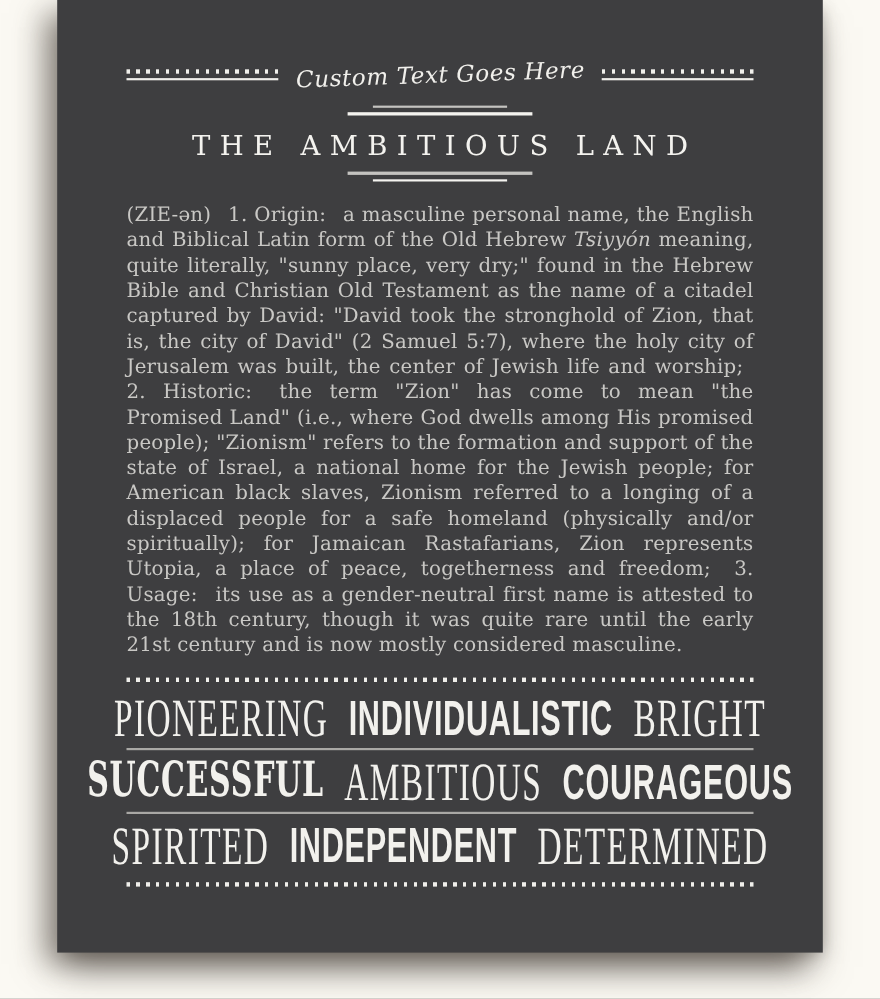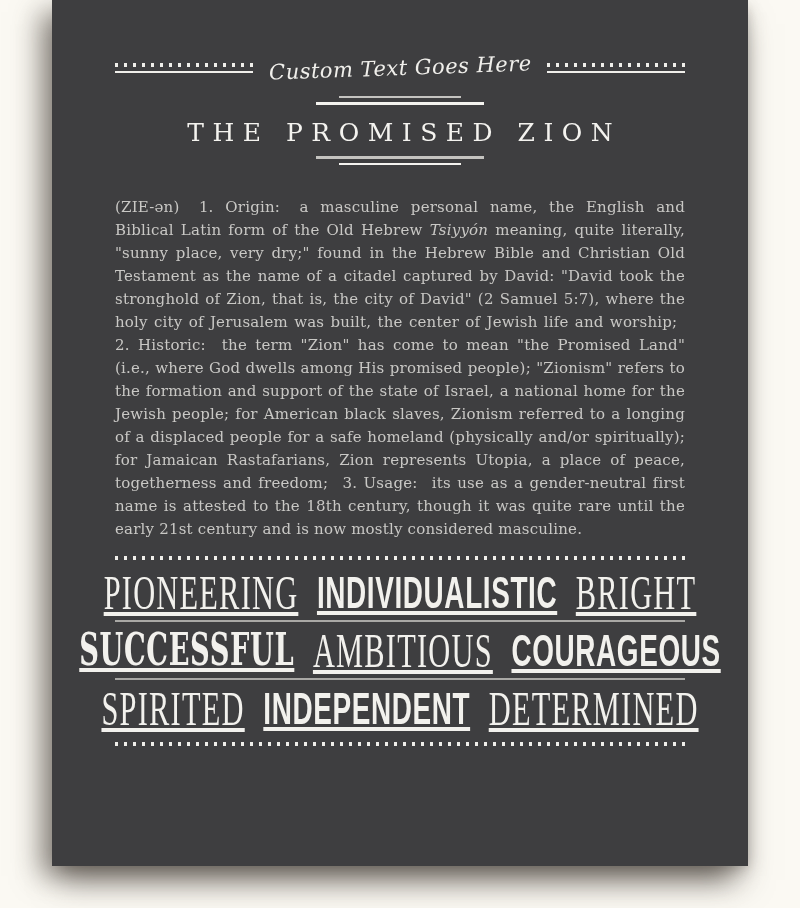--- a/index.html
+++ b/index.html
@@ -75,31 +75,31 @@
     text-align:center;
     font-family:"DejaVu Serif", serif;
     font-size:25px;
     letter-spacing:.34em;
     padding-left:.34em;
     color:#f4f3ef;
     white-space:nowrap;
   }
   
   .definition{
-    margin-top:31px;
+    margin-top:19px;
     font-family:"DejaVu Serif", serif;
-    font-size:15px;
+    font-size:18px;
     line-height:23px;
     text-align:justify;
     color:#c9c8c5;
     letter-spacing:.2px;
   }
   .definition .italic{font-style:italic;}
   
-  .traits{margin-top:13px;text-decoration:underline;}
+  .traits{margin-top:13px;}
   .trait-row{
     height:56px;
     display:flex;align-items:center;justify-content:center;
     white-space:nowrap;
     transform:scaleX(.62);
     transform-origin:center;
   }
   .trait-row .t{margin:0 15px;color:#f2f1ed;line-height:1;}
   .t.serif{font-family:"Liberation Serif", serif;font-weight:400;font-size:49px;letter-spacing:2px;}
   .t.sans{font-family:"Liberation Sans", sans-serif;font-weight:700;font-size:45px;letter-spacing:1px;}
@@ -126,21 +126,21 @@
         <div class="rule"></div>
       </div>
     </div>
 
 
     <div class="orn top">
       <div class="l1"></div>
       <div class="l2"></div>
     </div>
 
-    <div class="subtitle">THE PROMISED ZION</div>
+    <div class="subtitle">THE AMBITIOUS LAND</div>
 
     <div class="orn bottom flip">
       <div class="l1"></div>
       <div class="l2"></div>
     </div>
 
     <p class="definition"><span>(ZIE-ən)  1. Origin:  a masculine personal name, the English and Biblical Latin form of the Old Hebrew </span><span class="italic">Tsiyyón</span><span> meaning, quite literally, "sunny place, very dry;" found in the Hebrew Bible and Christian Old Testament as the name of a citadel captured by David: "David took the stronghold of Zion, that is, the city of David" (2 Samuel 5:7), where the holy city of Jerusalem was built, the center of Jewish life and worship;  2. Historic:  the term "Zion" has come to mean "the Promised Land" (i.e., where God dwells among His promised people); "Zionism" refers to the formation and support of the state of Israel, a national home for the Jewish people; for American black slaves, Zionism referred to a longing of a displaced people for a safe homeland (physically and/or spiritually); for Jamaican Rastafarians, Zion represents Utopia, a place of peace, togetherness and freedom;  3. Usage:  its use as a gender-neutral first name is attested to the 18th century, though it was quite rare until the early 21st century and is now mostly considered masculine.</span></p>
 
     <div class="traits">
       <div class="dots top"></div>

